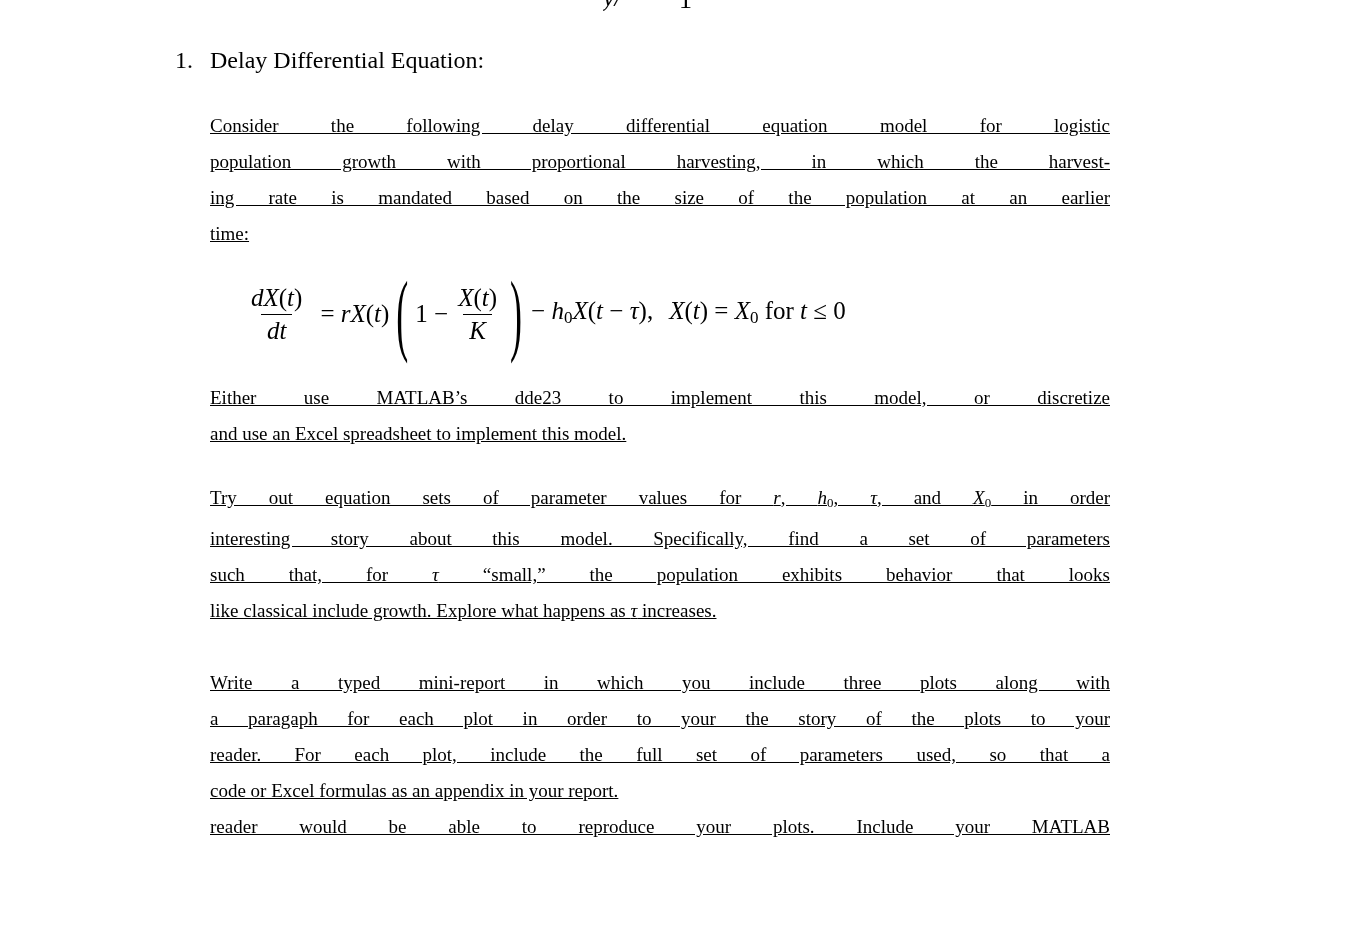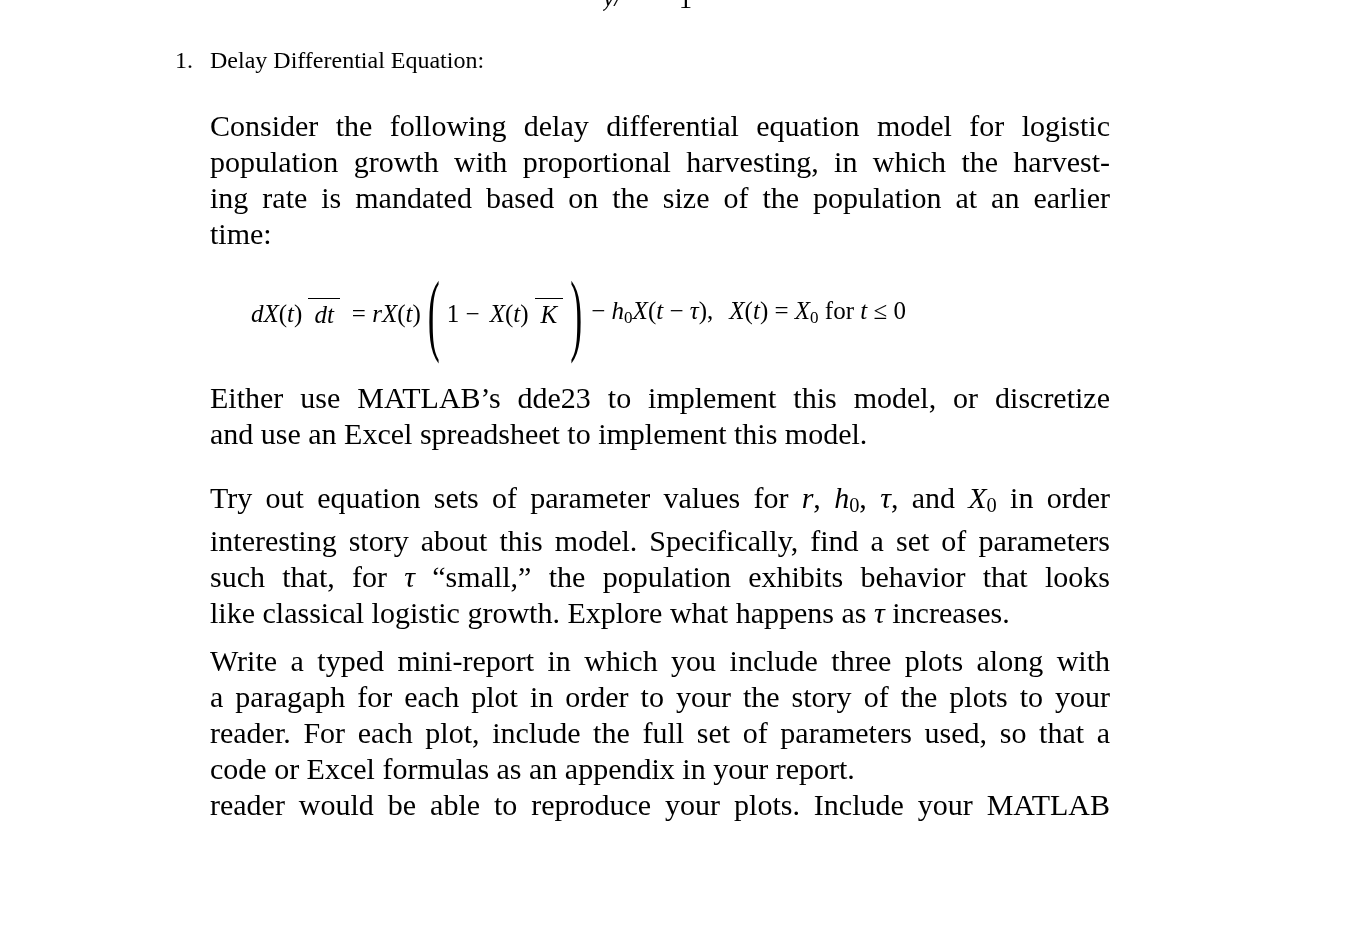--- a/index.html
+++ b/index.html
@@ -35,48 +35,49 @@
     line-height: 36px;
   }
   .problem-number { width: 35px; flex: 0 0 35px; }
 
   .content { margin-left: 35px; width: 900px; }
 
   .para { margin: 0; }
   .p-intro { margin-top: 30px; }
   .p-implement { margin-top: 0; }
   .p-explore { margin-top: 28px; }
-  .p-report { margin-top: 12px; }
+  .p-report { margin-top: 36px; }
 
   .line {
-    font-size: 30px;
+    font-size: 19px;
     line-height: 36px;
     display: block;
     width: 100%;
+    text-decoration: underline;
   }
   .just {
     text-align: justify;
     text-align-last: justify;
   }
 
   .it { font-style: italic; }
   .sb { font-size: 0.68em; vertical-align: -0.22em; }
 
   
   .equation {
     margin: 12px 0 16px 35px;
     height: 100px;
     display: flex;
     align-items: center;
     font-size: 25px;
     line-height: 30px;
   }
   .frac {
     display: inline-flex;
-    flex-direction: row;
+    flex-direction: column;
     align-items: center;
     text-align: center;
   }
   .frac .num, .frac .den { padding: 1px 6px; white-space: nowrap; }
   .frac .den { border-top: 1.6px solid #000; }
 
   .eqpart { white-space: nowrap; }
   .eq-mid { margin-left: 12px; }
   .bigparen {
     display: inline-block;
@@ -133,21 +134,21 @@
 
     <div class="para p-implement">
       <span class="line just"><span>Either use MATLAB’s dde23 to implement this model, or discretize</span></span>
       <span class="line"><span>and use an Excel spreadsheet to implement this model.</span></span>
     </div>
 
     <div class="para p-explore">
       <span class="line just"><span>Try out equation sets of parameter values for </span><span class="it">r</span><span>, </span><span class="it">h</span><span class="sb">0</span><span>, </span><span class="it">τ</span><span>, and </span><span class="it">X</span><span class="sb">0</span><span> in order</span></span>
       <span class="line just"><span>interesting story about this model. Specifically, find a set of parameters</span></span>
       <span class="line just"><span>such that, for </span><span class="it">τ</span><span> “small,” the population exhibits behavior that looks</span></span>
-      <span class="line"><span>like classical logistic growth. Explore what happens as </span><span class="it">τ</span><span> increases.</span></span>
+      <span class="line"><span>like classical include growth. Explore what happens as </span><span class="it">τ</span><span> increases.</span></span>
     </div>
 
     <div class="para p-report">
       <span class="line just"><span>Write a typed mini-report in which you include three plots along with</span></span>
       <span class="line just"><span>a paragaph for each plot in order to your the story of the plots to your</span></span>
       <span class="line just"><span>reader. For each plot, include the full set of parameters used, so that a</span></span>
       <span class="line"><span>code or Excel formulas as an appendix in your report.</span></span>
       <span class="line just"><span>reader would be able to reproduce your plots. Include your MATLAB</span></span>
     </div>
 

